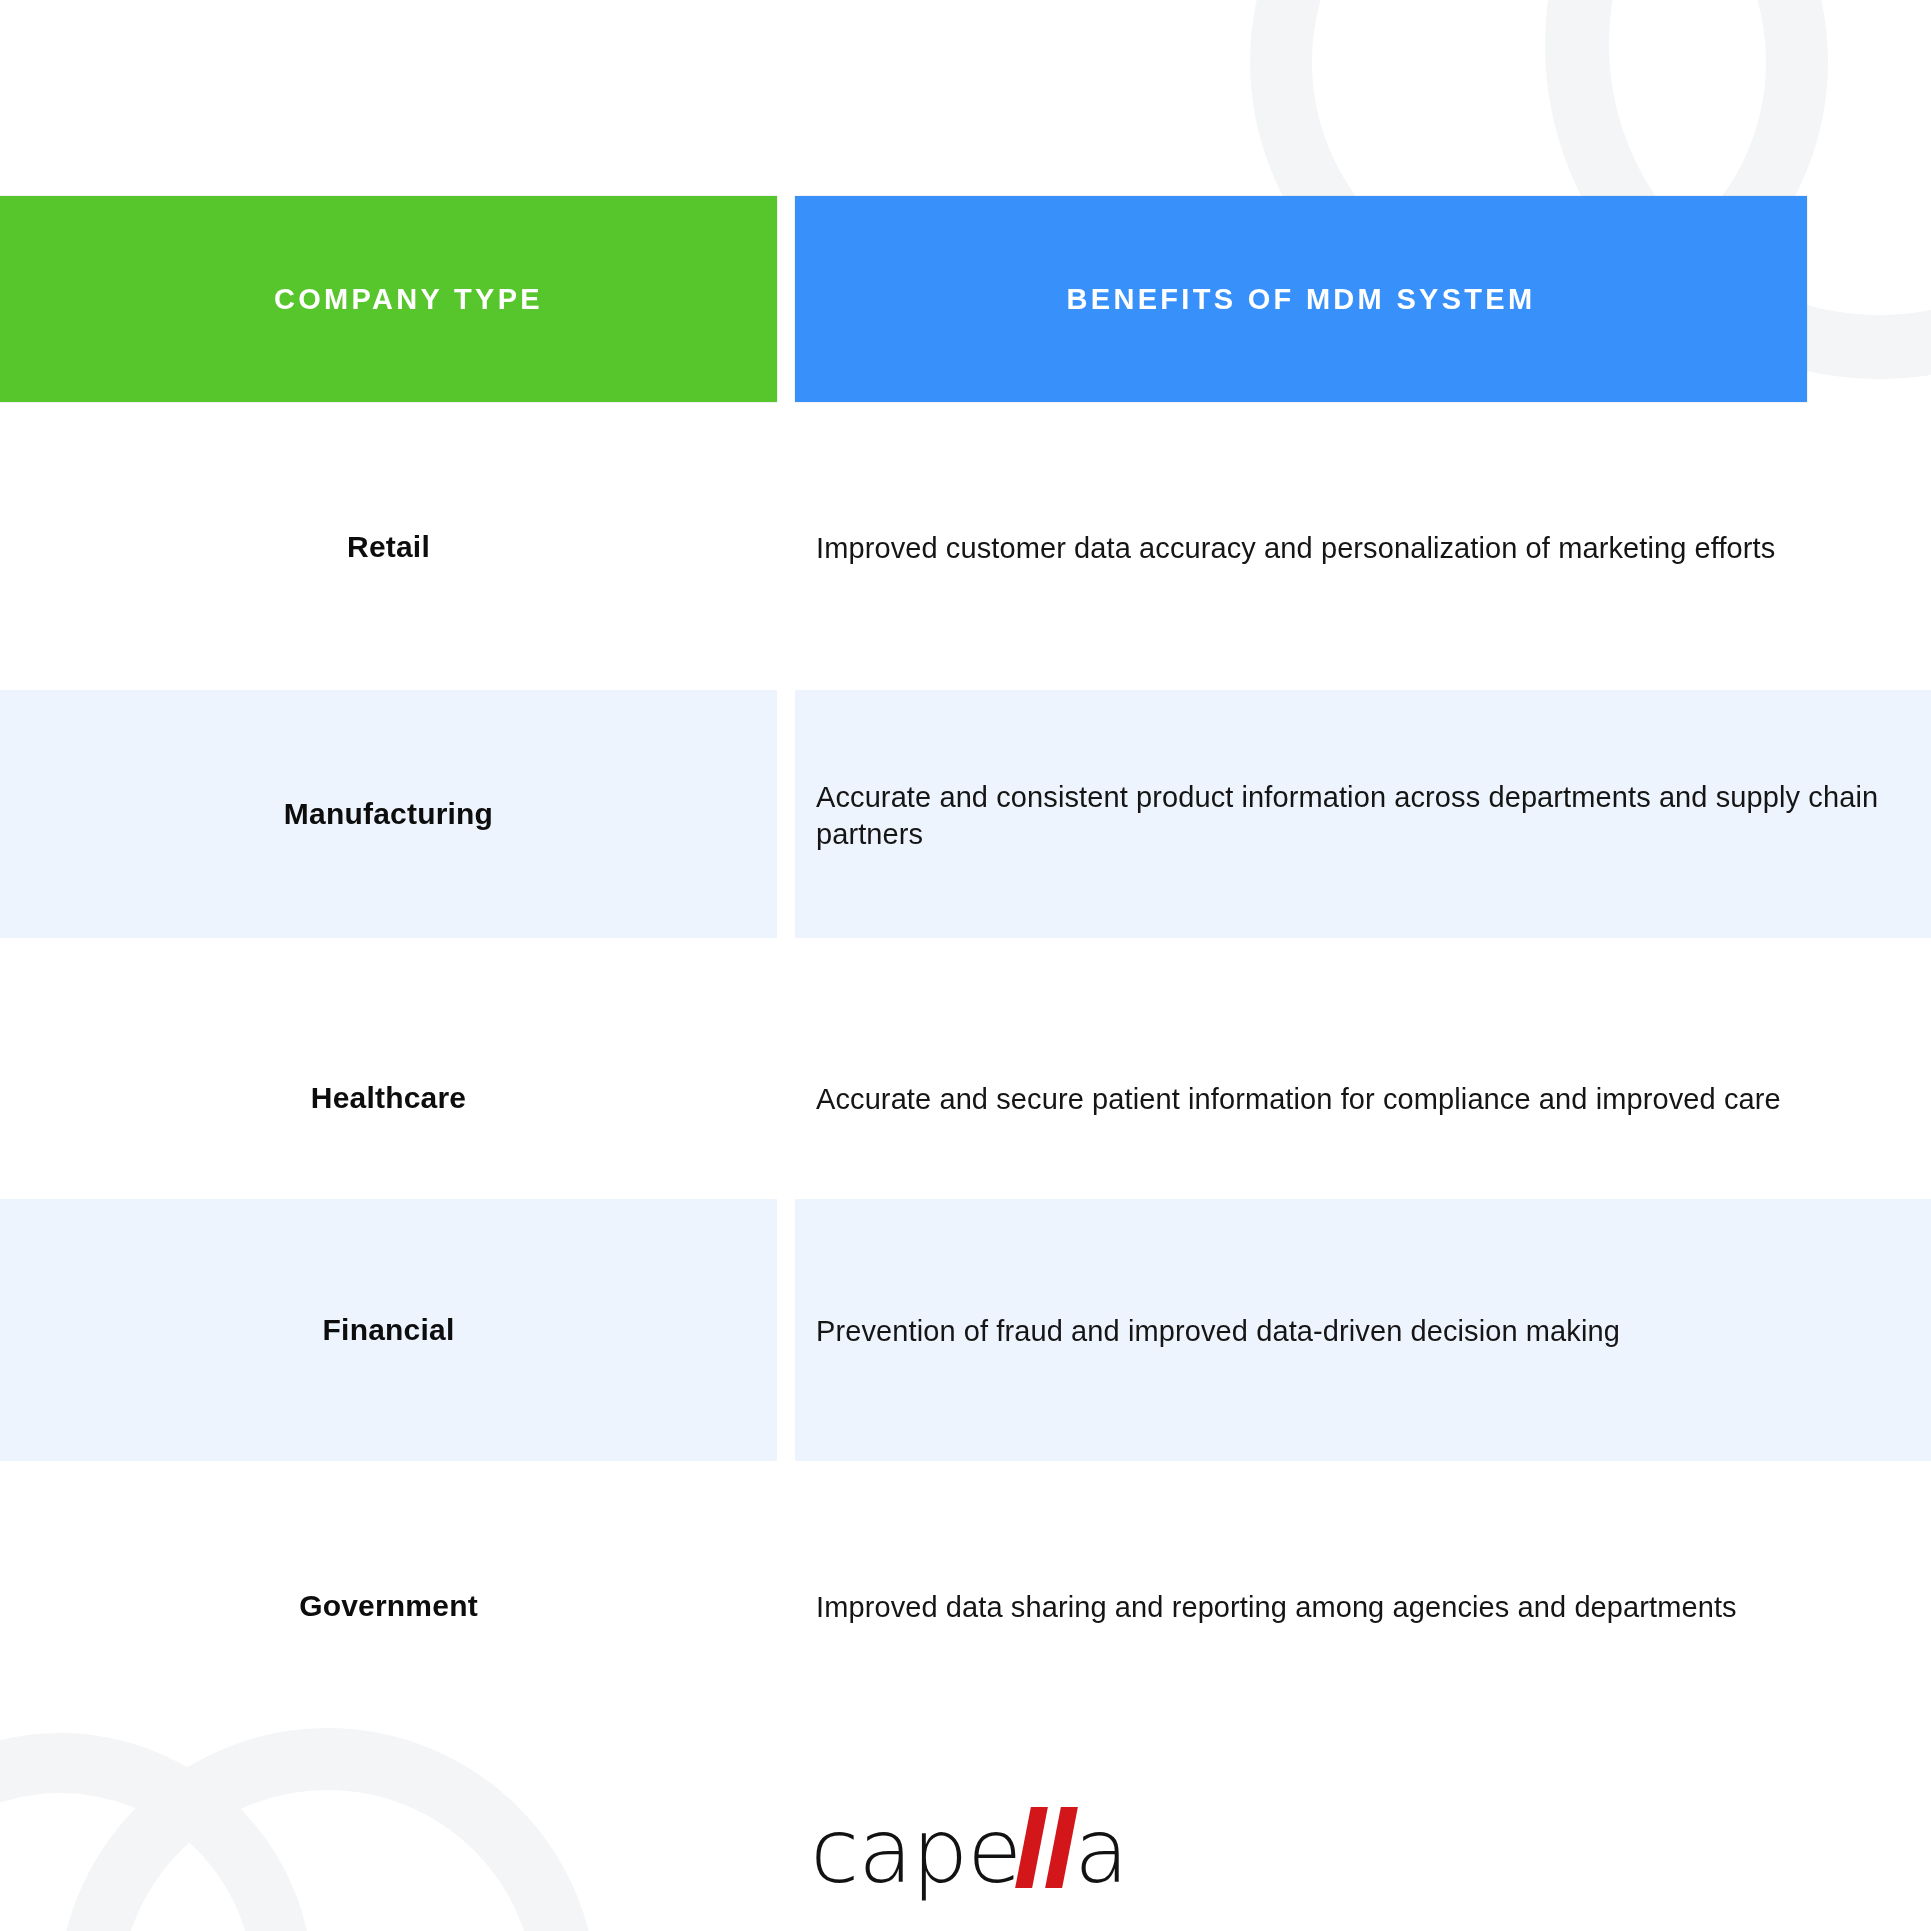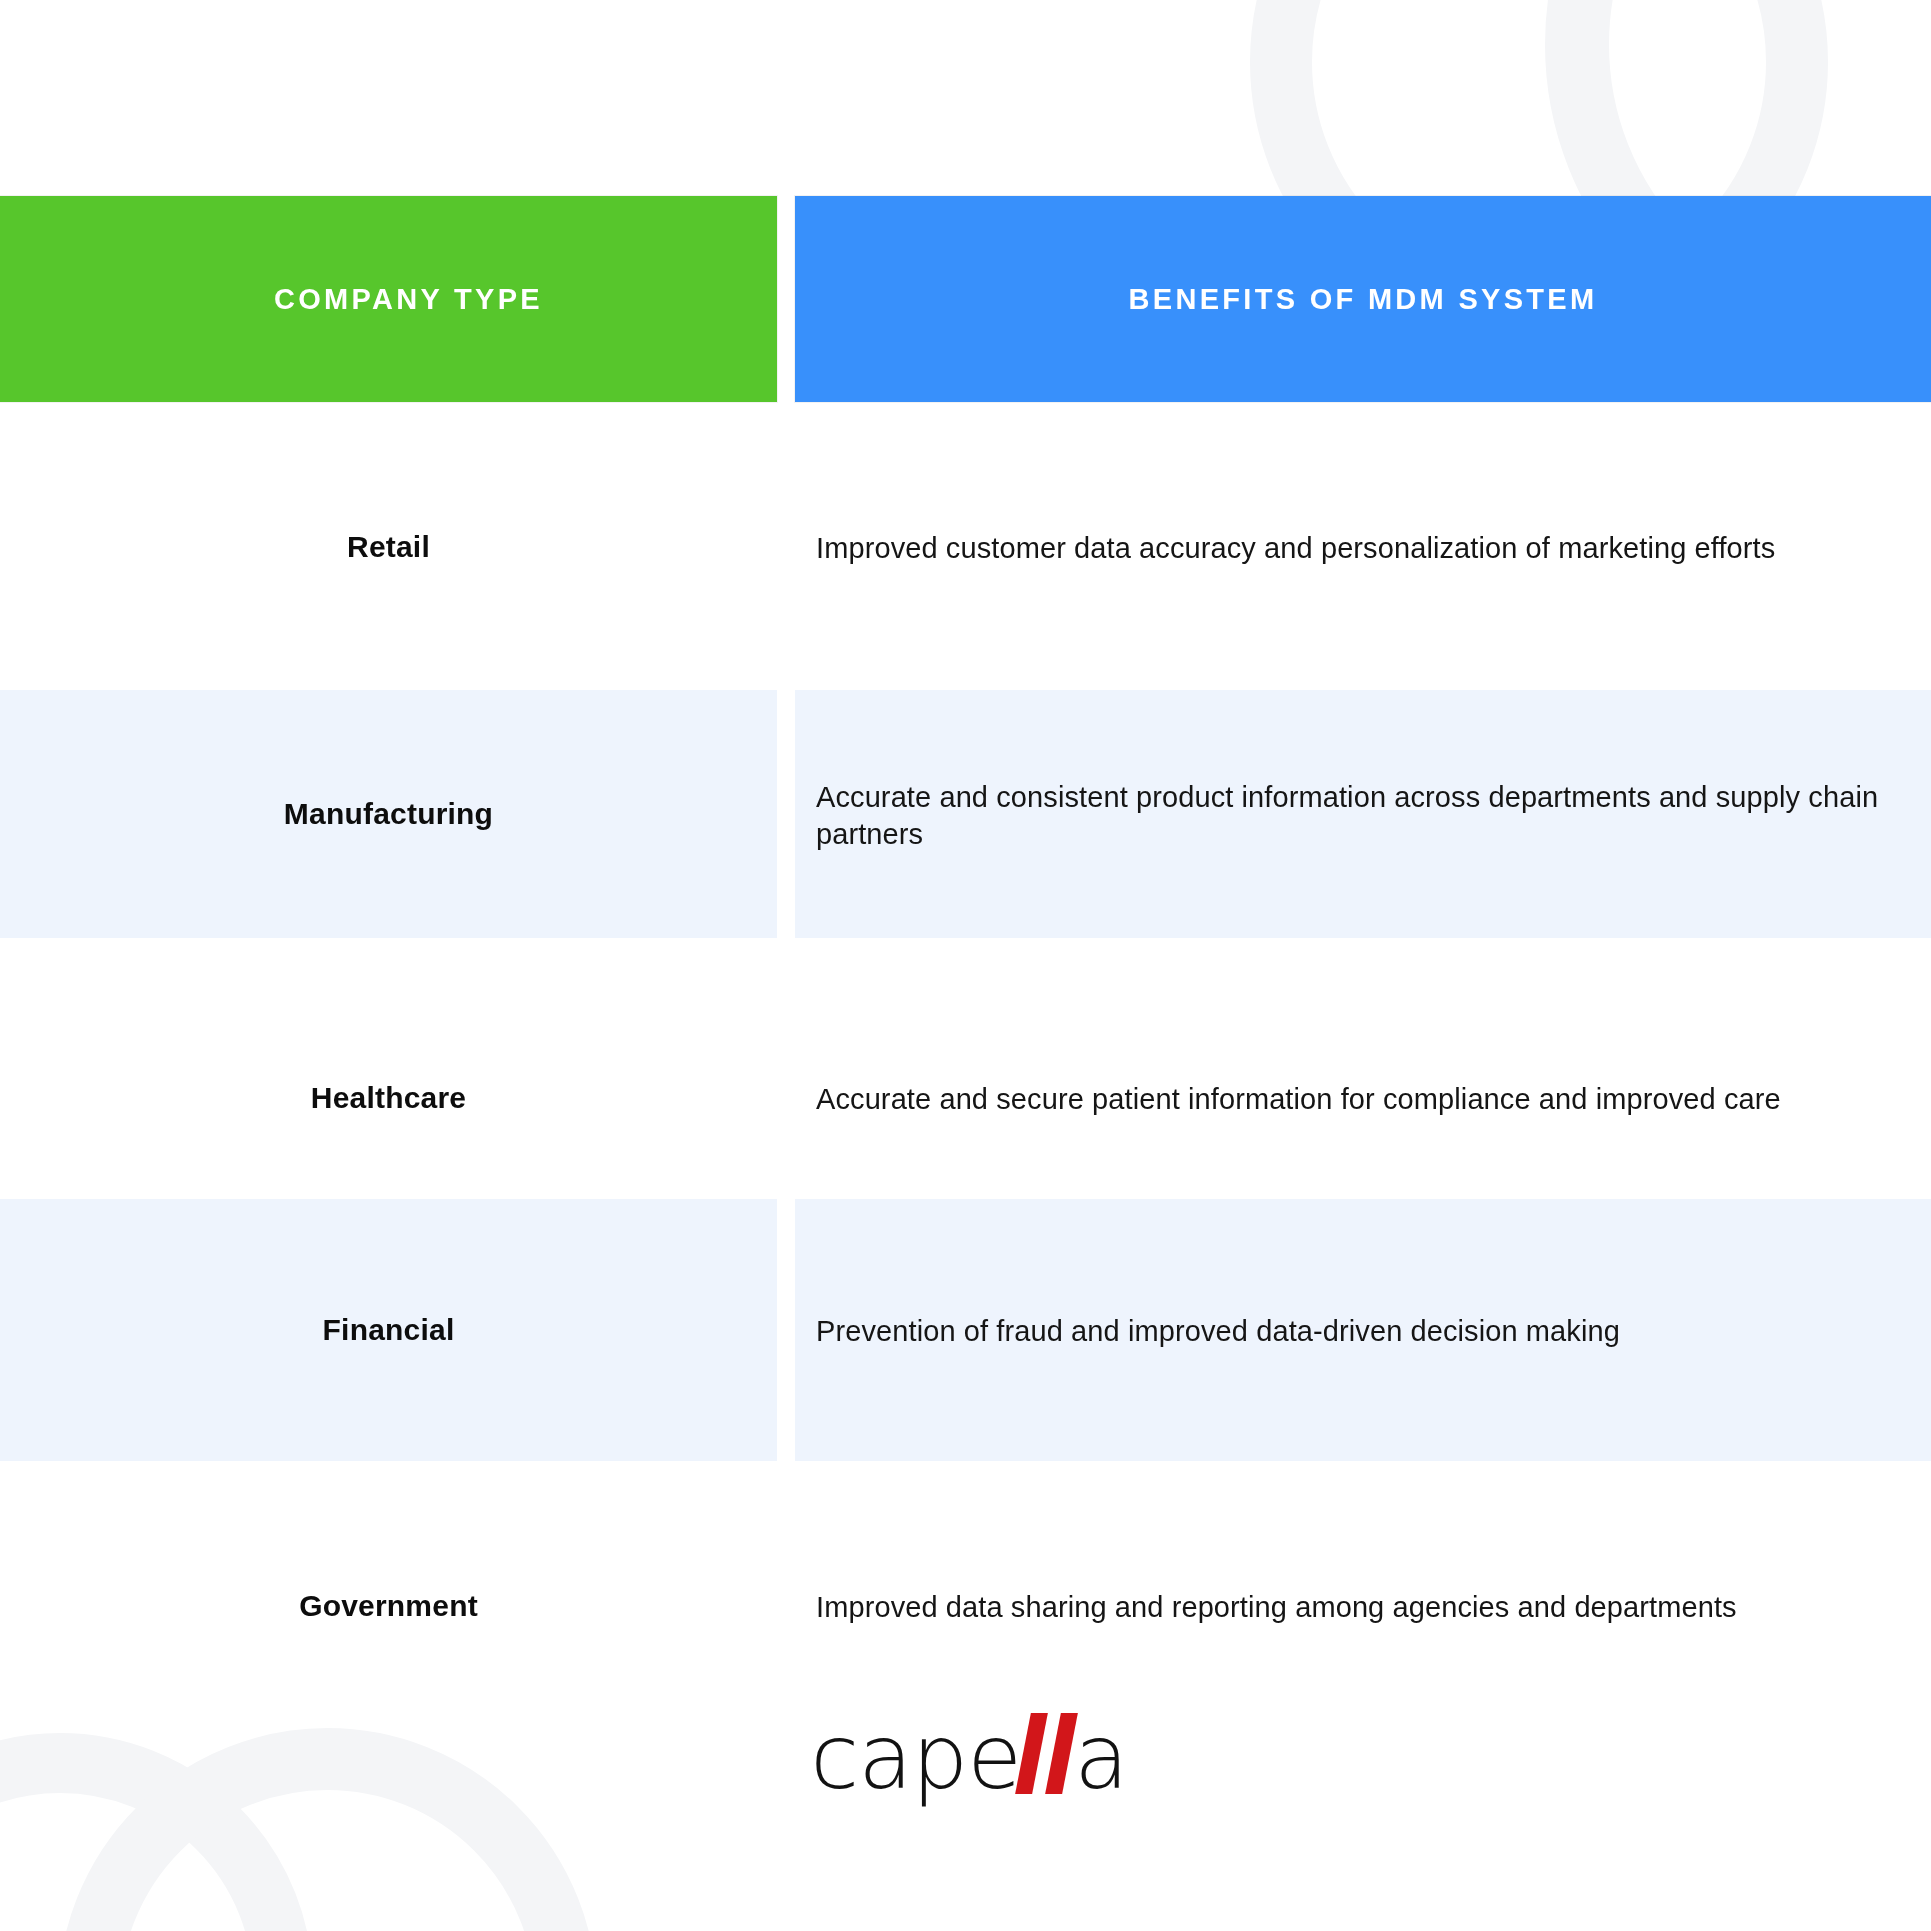--- a/index.html
+++ b/index.html
@@ -83,21 +83,21 @@
     justify-content: center;
     box-sizing: border-box;
     box-shadow: 0 0 0 1px rgba(0,0,0,0.05);
   }
   .header-cell.company {
     left: 0;
     width: 777px;
   }
   .header-cell.benefits {
     left: 795px;
-    width: 1136px;
+    width: 1012px;
   }
   .header-label {
     color: #ffffff;
     font-size: 29px;
     font-weight: 700;
     letter-spacing: 3.3px;
     text-transform: uppercase;
     font-family: "Liberation Sans", sans-serif;
     text-align: center;
     white-space: nowrap;
@@ -159,21 +159,21 @@
     line-height: 1.28;
     font-family: "Liberation Sans", sans-serif;
     letter-spacing: 0.1px;
   }
 
   
   .logo {
     position: absolute;
     left: 0;
     right: 0;
-    top: 1704px;
+    top: 1798px;
     height: 106px;
     display: flex;
     align-items: center;
     justify-content: center;
     z-index: 3;
     padding-left: 7px;
   }
   .logo-wrap {
     position: relative;
     display: flex;

